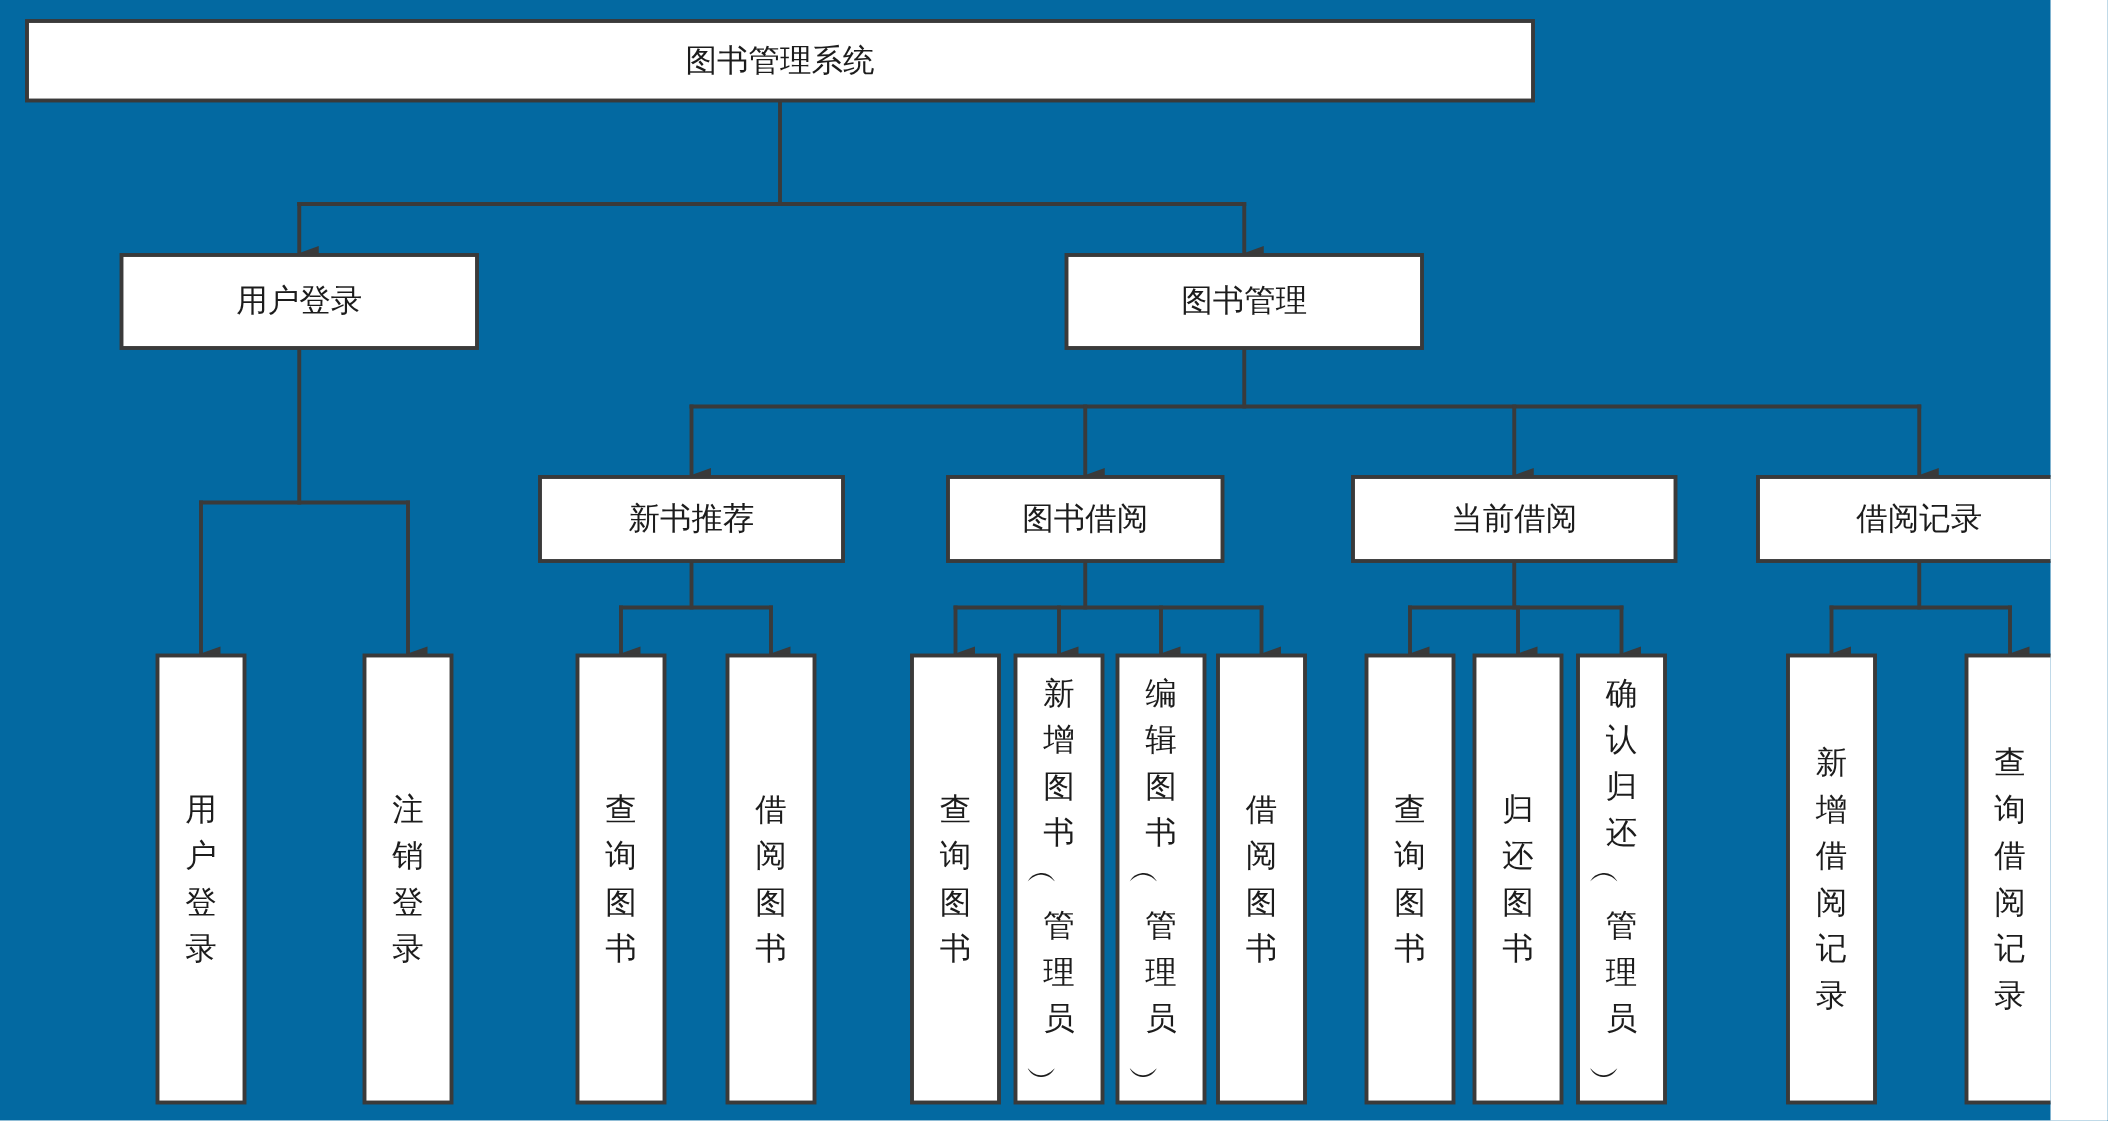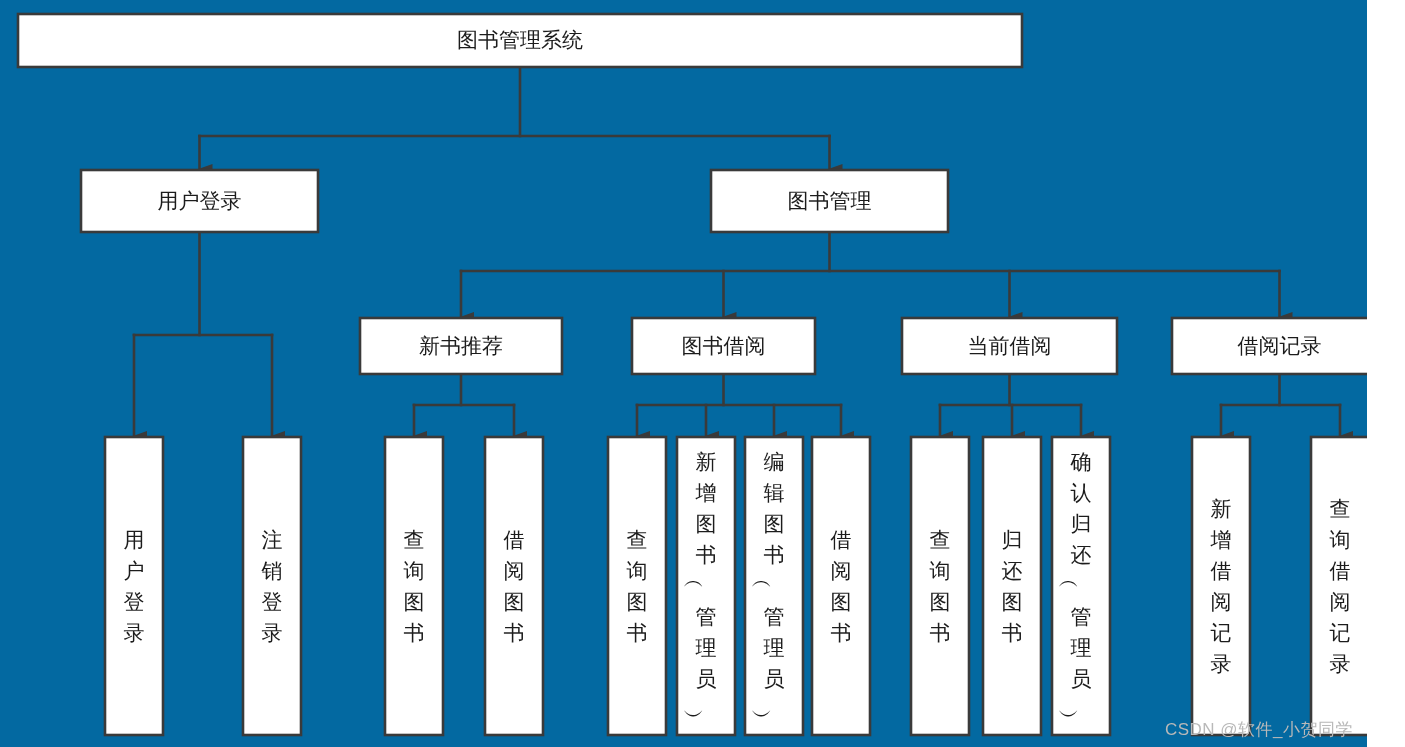--- a/index.html
+++ b/index.html
@@ -189,14 +189,13 @@
           <rect x="1192" y="437" width="58" height="298" class="node-box"></rect>
           <text class="node-label-v" x="1221"><tspan x="1221" y="515.5">新</tspan><tspan x="1221" y="546.5">增</tspan><tspan x="1221" y="577.5">借</tspan><tspan x="1221" y="608.5">阅</tspan><tspan x="1221" y="639.5">记</tspan><tspan x="1221" y="670.5">录</tspan></text>
         </g>
         <g>
           <rect x="1311" y="437" width="58" height="298" class="node-box"></rect>
           <text class="node-label-v" x="1340"><tspan x="1340" y="515.5">查</tspan><tspan x="1340" y="546.5">询</tspan><tspan x="1340" y="577.5">借</tspan><tspan x="1340" y="608.5">阅</tspan><tspan x="1340" y="639.5">记</tspan><tspan x="1340" y="670.5">录</tspan></text>
         </g>
       </g>
   </svg>
 
-  <div class="watermark-text">CSDN @软件_小贺同学</div>
 </div>
 
 </body></html>

